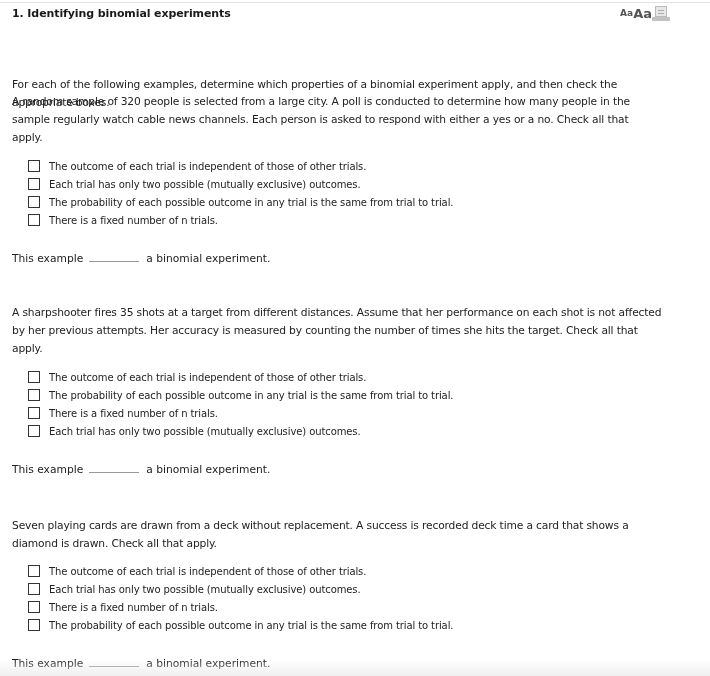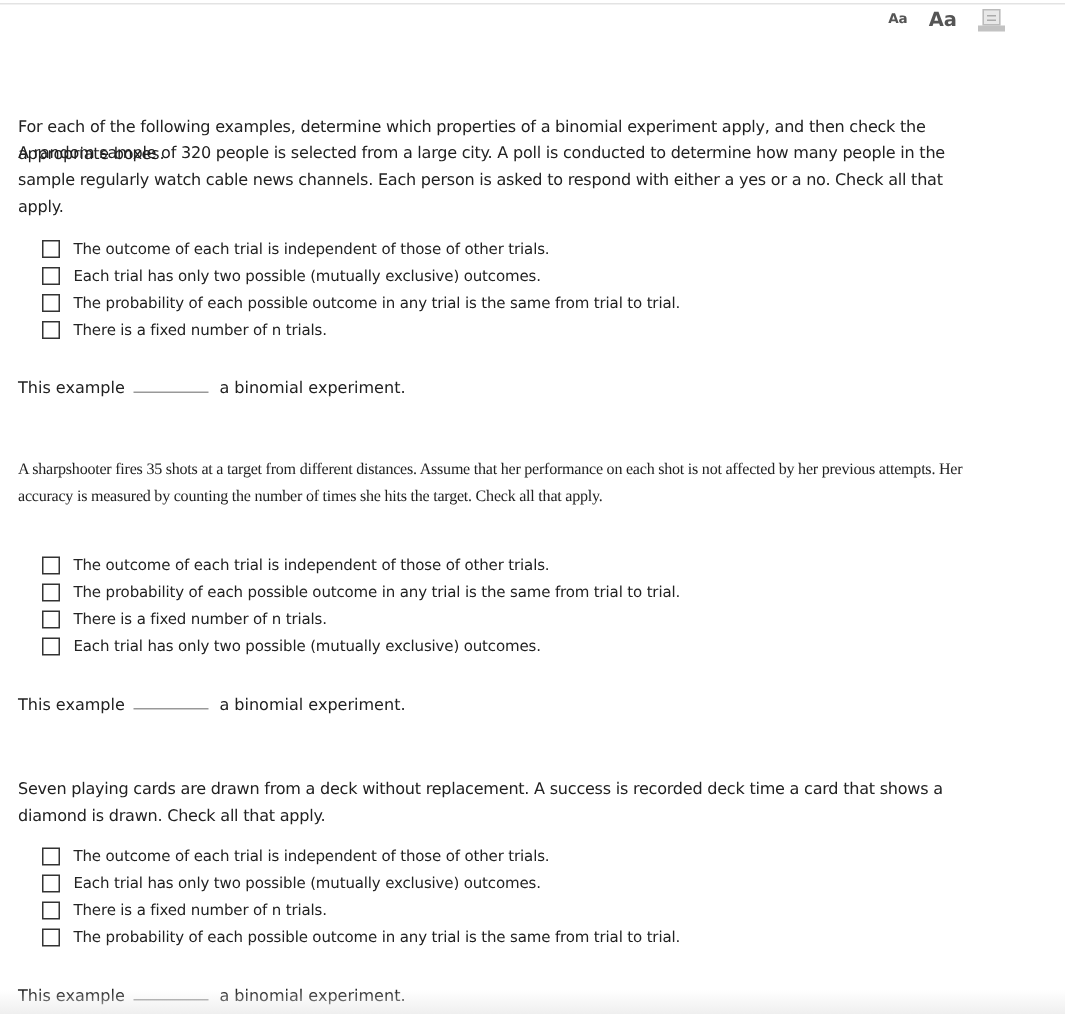--- a/index.html
+++ b/index.html
@@ -1,21 +1,21 @@
 <!DOCTYPE html>
 <html><head>
 <meta charset="utf-8">
 <style>
   * { box-sizing: border-box; margin: 0; padding: 0; }
   html, body { width: 710px; height: 676px; background: #ffffff; overflow: hidden; }
   body { font-family: "DejaVu Sans", sans-serif; color: #222; font-size: 11px; position: relative; }
   .topline { position: absolute; left: 0; top: 2px; width: 710px; height: 1px; background: #e3e3e3; }
   .header { position: absolute; left: 12px; top: 6px; width: 690px; height: 16px; }
   .title { font-family: "DejaVu Sans", sans-serif; font-weight: bold; font-size: 11px; color: #1a1a1a; position: absolute; left: 0; top: 1px; letter-spacing: -0.1px; }
-  .tools { position: absolute; right: 32px; top: 0; display: flex; align-items: flex-start; gap: 14px; }
+  .tools { position: absolute; right: 32px; top: 0; display: flex; align-items: flex-start; gap: 0; }
   .aa-small { font-family: "DejaVu Sans", sans-serif; font-weight: bold; font-size: 9px; color: #555; line-height: 14px; }
   .aa-large { font-family: "DejaVu Sans", sans-serif; font-weight: bold; font-size: 13px; color: #555; line-height: 16px; }
   .print-icon { width: 18px; height: 16px; position: relative; }
   .print-icon .paper { position: absolute; left: 3px; top: 0; width: 12px; height: 11px; background: #e8e8e8; border: 1px solid #bbb; }
   .print-icon .paper::before { content: ""; position: absolute; left: 2px; top: 3px; width: 6px; height: 1px; background: #aaa; box-shadow: 0 3px 0 #aaa; }
   .print-icon .base { position: absolute; left: 0; top: 11px; width: 18px; height: 4px; background: #c2c2c2; }
   .text { font-family: "DejaVu Sans", sans-serif; font-size: 10.7px; line-height: 18px; color: #222; position: absolute; left: 12px; width: 650px; letter-spacing: -0.15px; }
   .options { position: absolute; left: 28px; width: 560px; }
   .opt { display: flex; align-items: center; height: 18px; cursor: pointer; }
   .cb { width: 12px; height: 12px; border: 1px solid #333; background: #fff; margin-right: 9px; flex-shrink: 0; }
@@ -23,20 +23,21 @@
   .answer { position: absolute; left: 12px; display: flex; align-items: baseline; font-size: 10.7px; color: #222; justify-content: flex-end; }
   .blank { display: inline-block; width: 50px; height: 13px; border-bottom: 1px solid #999; margin: 0 7px 0 6px; }
   .fade { position: absolute; left: 0; bottom: 0; width: 710px; height: 16px; background: linear-gradient(to bottom, rgba(255,255,255,0), rgba(235,235,235,0.8)); pointer-events: none; }
 </style>
 </head>
 <body>
 
 <div class="topline"></div>
 
 <div class="header">
+  <div class="title">1. Identifying binomial experiments</div>
   <div class="tools">
     <span class="aa-small">Aa</span>
     <span class="aa-large">Aa</span>
     <span class="print-icon">
       <span class="paper"></span>
       <span class="base"></span>
     </span>
   </div>
 </div>
 
@@ -60,21 +61,21 @@
       <span class="cb"></span>
       <span class="opt-label">There is a fixed number of n trials.</span>
     </label>
 </div>
 <div class="answer" style="top:249px;">
   <span>This example</span>
   <span class="blank"></span>
   <span>a binomial experiment.</span>
 </div>
 
-<div class="text" style="top:304px;font-family:Liberation Serif, serif;">A sharpshooter fires 35 shots at a target from different distances. Assume that her performance on each shot is not affected by her previous attempts. Her accuracy is measured by counting the number of times she hits the target. Check all that apply.</div>
+<div class="text" style="top:304px;">A sharpshooter fires 35 shots at a target from different distances. Assume that her performance on each shot is not affected by her previous attempts. Her accuracy is measured by counting the number of times she hits the target. Check all that apply.</div>
 <div class="options" style="top:368px;">
   <label class="opt">
       <span class="cb"></span>
       <span class="opt-label">The outcome of each trial is independent of those of other trials.</span>
     </label>
   <label class="opt">
       <span class="cb"></span>
       <span class="opt-label">The probability of each possible outcome in any trial is the same from trial to trial.</span>
     </label>
   <label class="opt">

